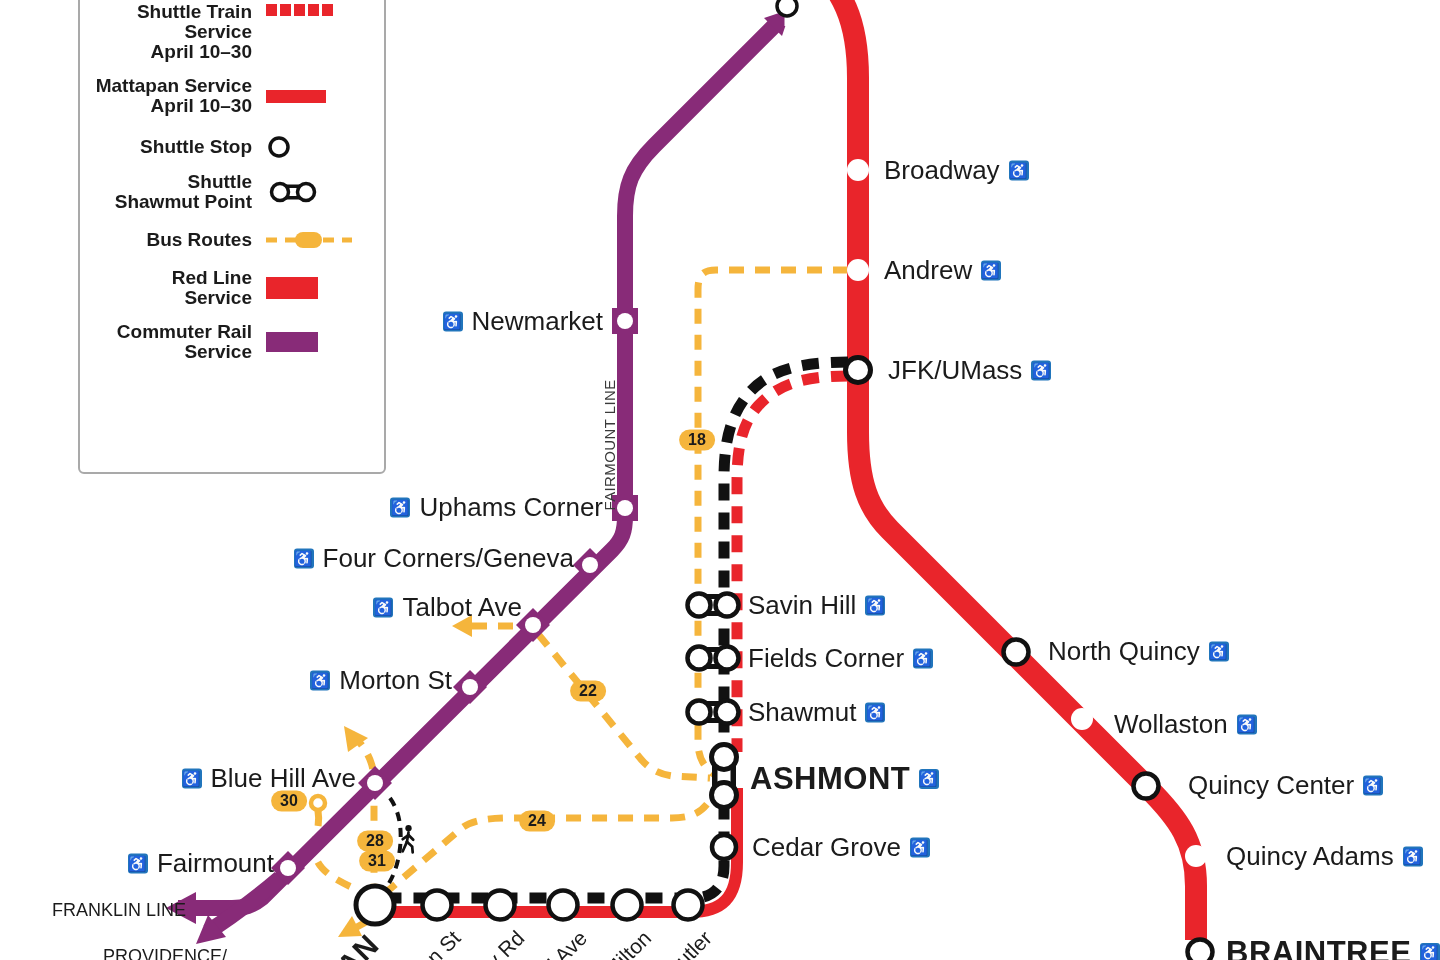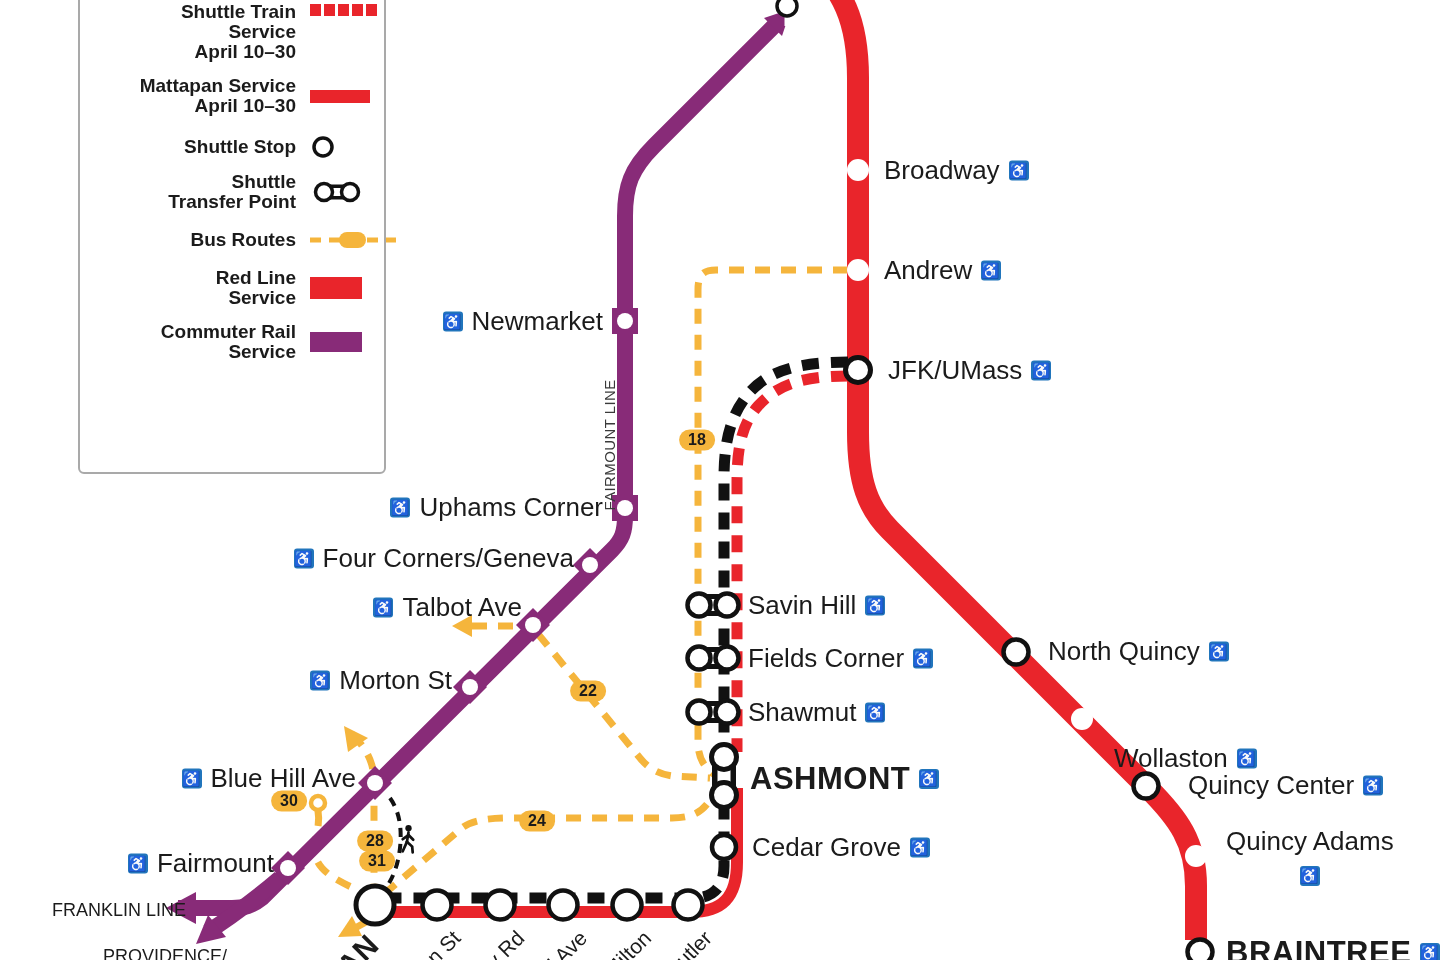--- a/index.html
+++ b/index.html
@@ -24,21 +24,21 @@
       border-radius:12px;padding:1px 9px 2px;font-weight:bold;font-size:16px;z-index:6;}
 
   .v-label{position:absolute;transform:translate(-50%,-50%) rotate(-90deg);font-size:15px;
       color:#3a3a3a;letter-spacing:.4px;z-index:5;white-space:nowrap;}
   .terminus-label{position:absolute;font-size:18px;z-index:5;white-space:nowrap;}
 
   
   #legend{position:absolute;left:78px;top:-30px;width:304px;height:500px;background:#fff;
       border:2px solid #a9a9a9;border-radius:6px;z-index:10;}
   .lg-row{position:absolute;left:0;width:100%;display:flex;align-items:center;}
-  .lg-label{width:172px;text-align:right;font-size:19px;line-height:20px;font-weight:bold;flex:none;margin-left:44px;}
+  .lg-label{width:172px;text-align:right;font-size:19px;line-height:20px;font-weight:bold;flex:none;}
   .lg-sym{width:110px;display:flex;align-items:center;margin-left:14px;flex:none;}
 </style>
 </head>
 <body>
 
 <div id="canvas">
 
   <svg id="map-svg" width="1440" height="960" viewBox="0 0 1440 960">
 
     <g fill="none" class="yellow-stroke" stroke-width="7" stroke-dasharray="15 11">
@@ -189,21 +189,21 @@
         </div>
         <div class="lg-sym">
           <svg width="26" height="26">
             <circle cx="13" cy="13" r="9" fill="#fff" stroke="#111" stroke-width="3.5"></circle>
           </svg>
         </div>
       </div>
       <div class="lg-row" style="top: 200px;">
         <div class="lg-label">
           <div>Shuttle</div>
-          <div>Transfer Point</div>
+          <div>Shawmut Point</div>
         </div>
         <div class="lg-sym">
           <svg width="54" height="28">
             <line x1="14" y1="14" x2="40" y2="14" stroke="#111" stroke-width="15" stroke-linecap="round"></line>
             <line x1="14" y1="14" x2="40" y2="14" stroke="#fff" stroke-width="8" stroke-linecap="round"></line>
             <circle cx="14" cy="14" r="8.5" fill="#fff" stroke="#111" stroke-width="3.5"></circle>
             <circle cx="40" cy="14" r="8.5" fill="#fff" stroke="#111" stroke-width="3.5"></circle>
           </svg>
         </div>
       </div>
@@ -256,29 +256,29 @@
         <span class="acc">♿</span>
       </div>
       <div class="station-label" style="left: 888px; top: 370px;">
         <span>JFK/UMass</span>
         <span class="acc">♿</span>
       </div>
       <div class="station-label" style="left: 1048px; top: 651px;">
         <span>North Quincy</span>
         <span class="acc">♿</span>
       </div>
-      <div class="station-label" style="left: 1114px; top: 758px; justify-content: flex-end;">
+      <div class="station-label" style="left: 1114px; top: 724px; justify-content: flex-end;">
         <span>Wollaston</span>
         <span class="acc">♿</span>
       </div>
       <div class="station-label" style="left: 1188px; top: 785px;">
         <span>Quincy Center</span>
         <span class="acc">♿</span>
       </div>
-      <div class="station-label" style="left: 1226px; top: 856px; flex-direction: column;">
+      <div class="station-label" style="left: 1226px; top: 856px;">
         <span>Quincy Adams</span>
         <span class="acc">♿</span>
       </div>
       <div class="station-label big" style="left: 1226px; top: 953px;">
         <span>BRAINTREE</span>
         <span class="acc">♿</span>
       </div>
       <div class="station-label" style="left: 748px; top: 605px;">
         <span>Savin Hill</span>
         <span class="acc">♿</span>

